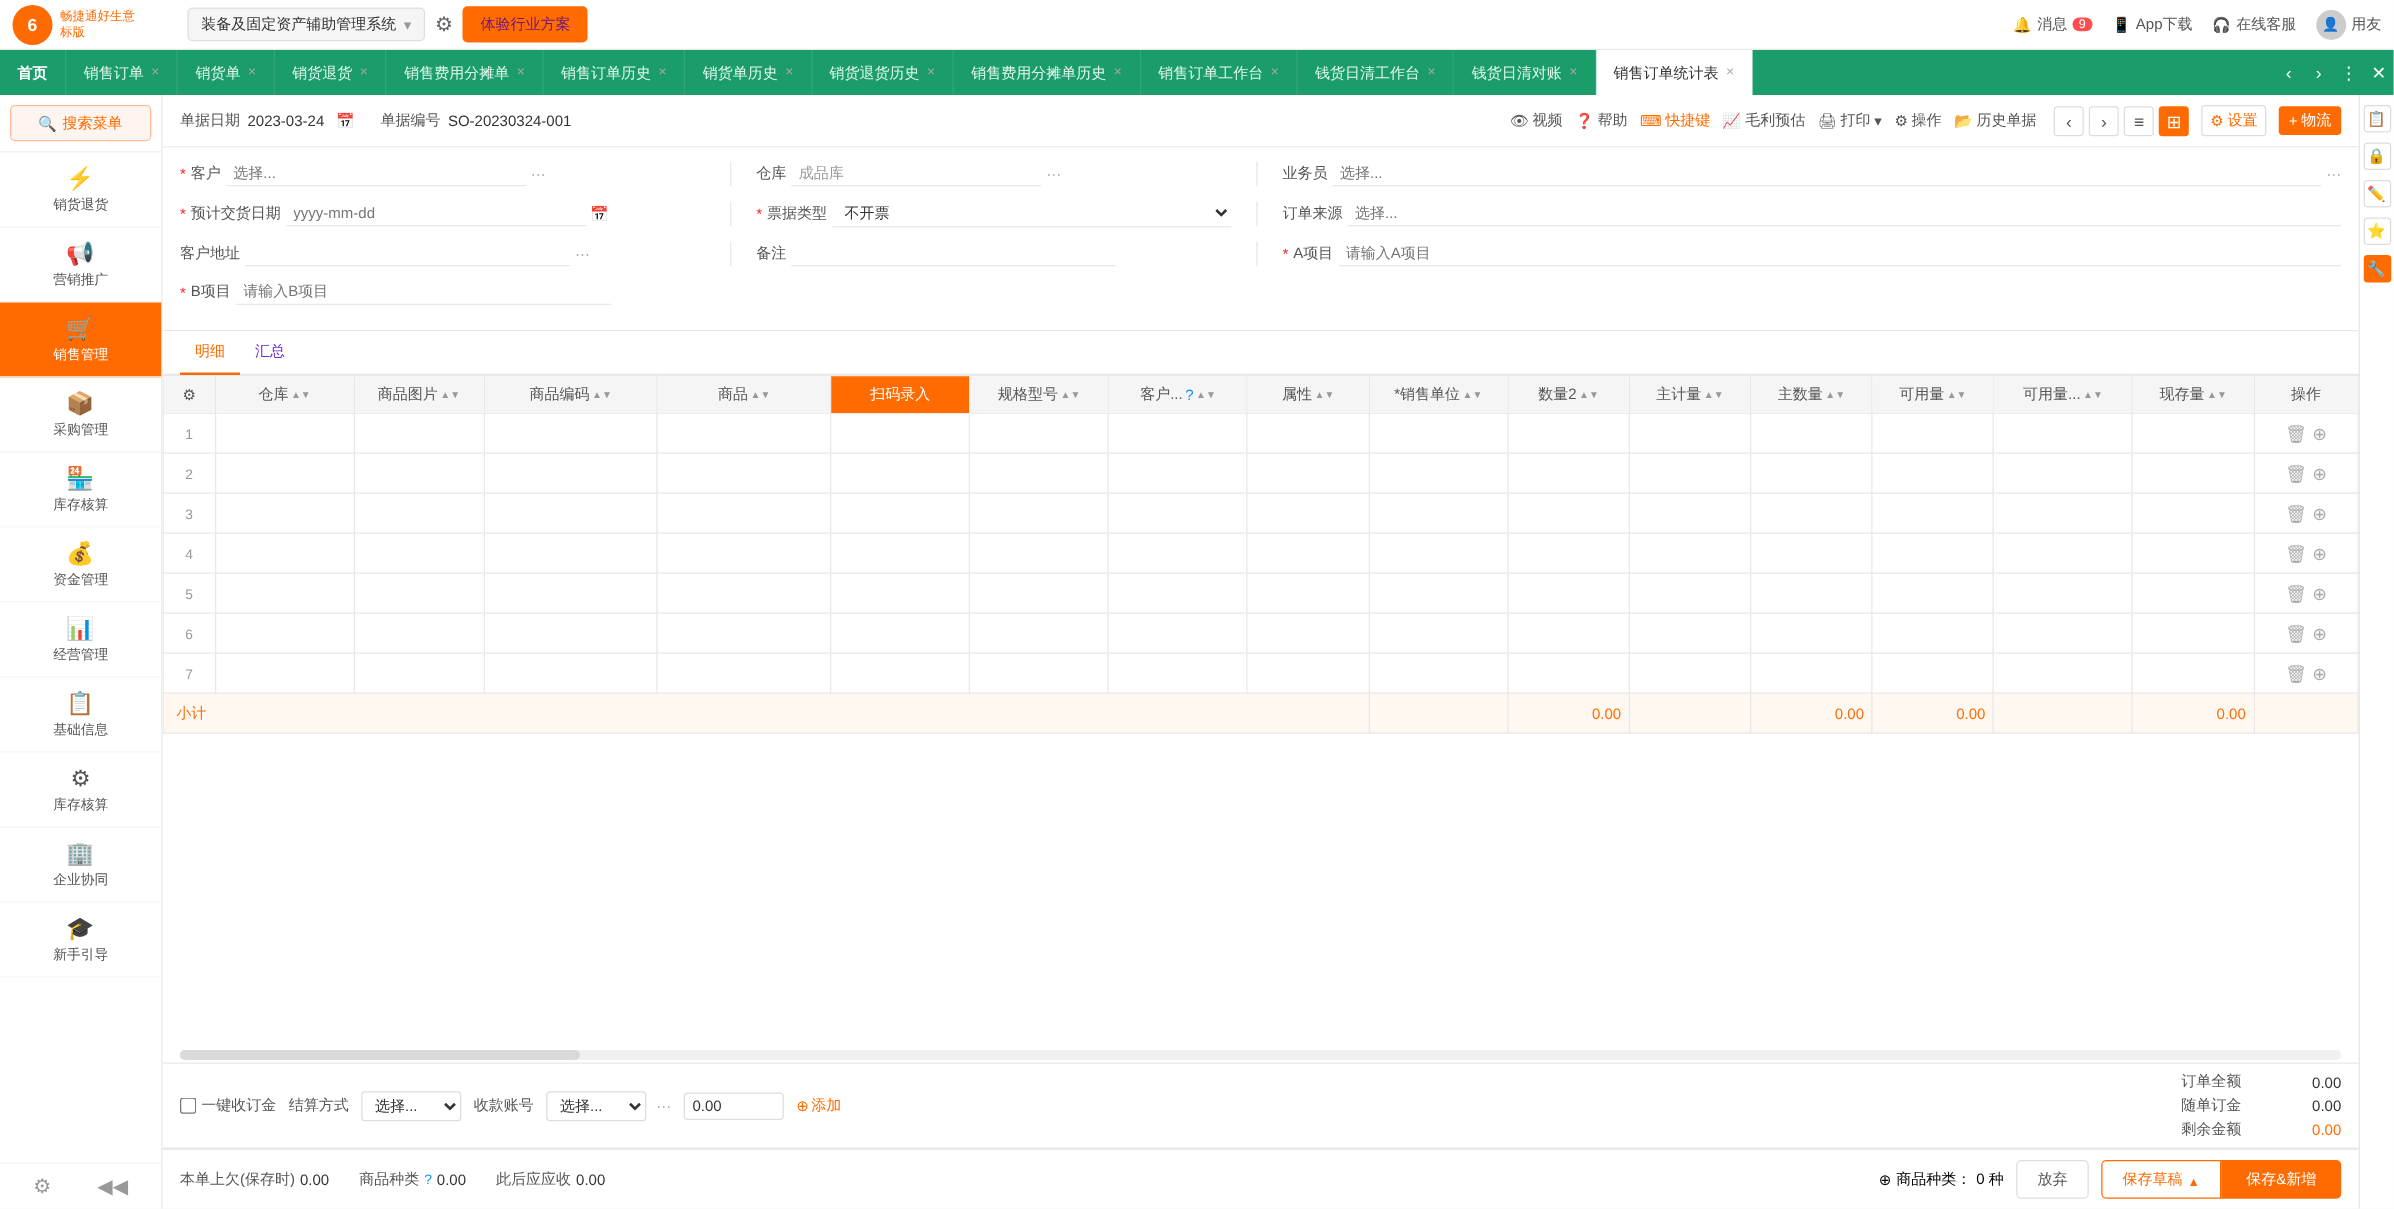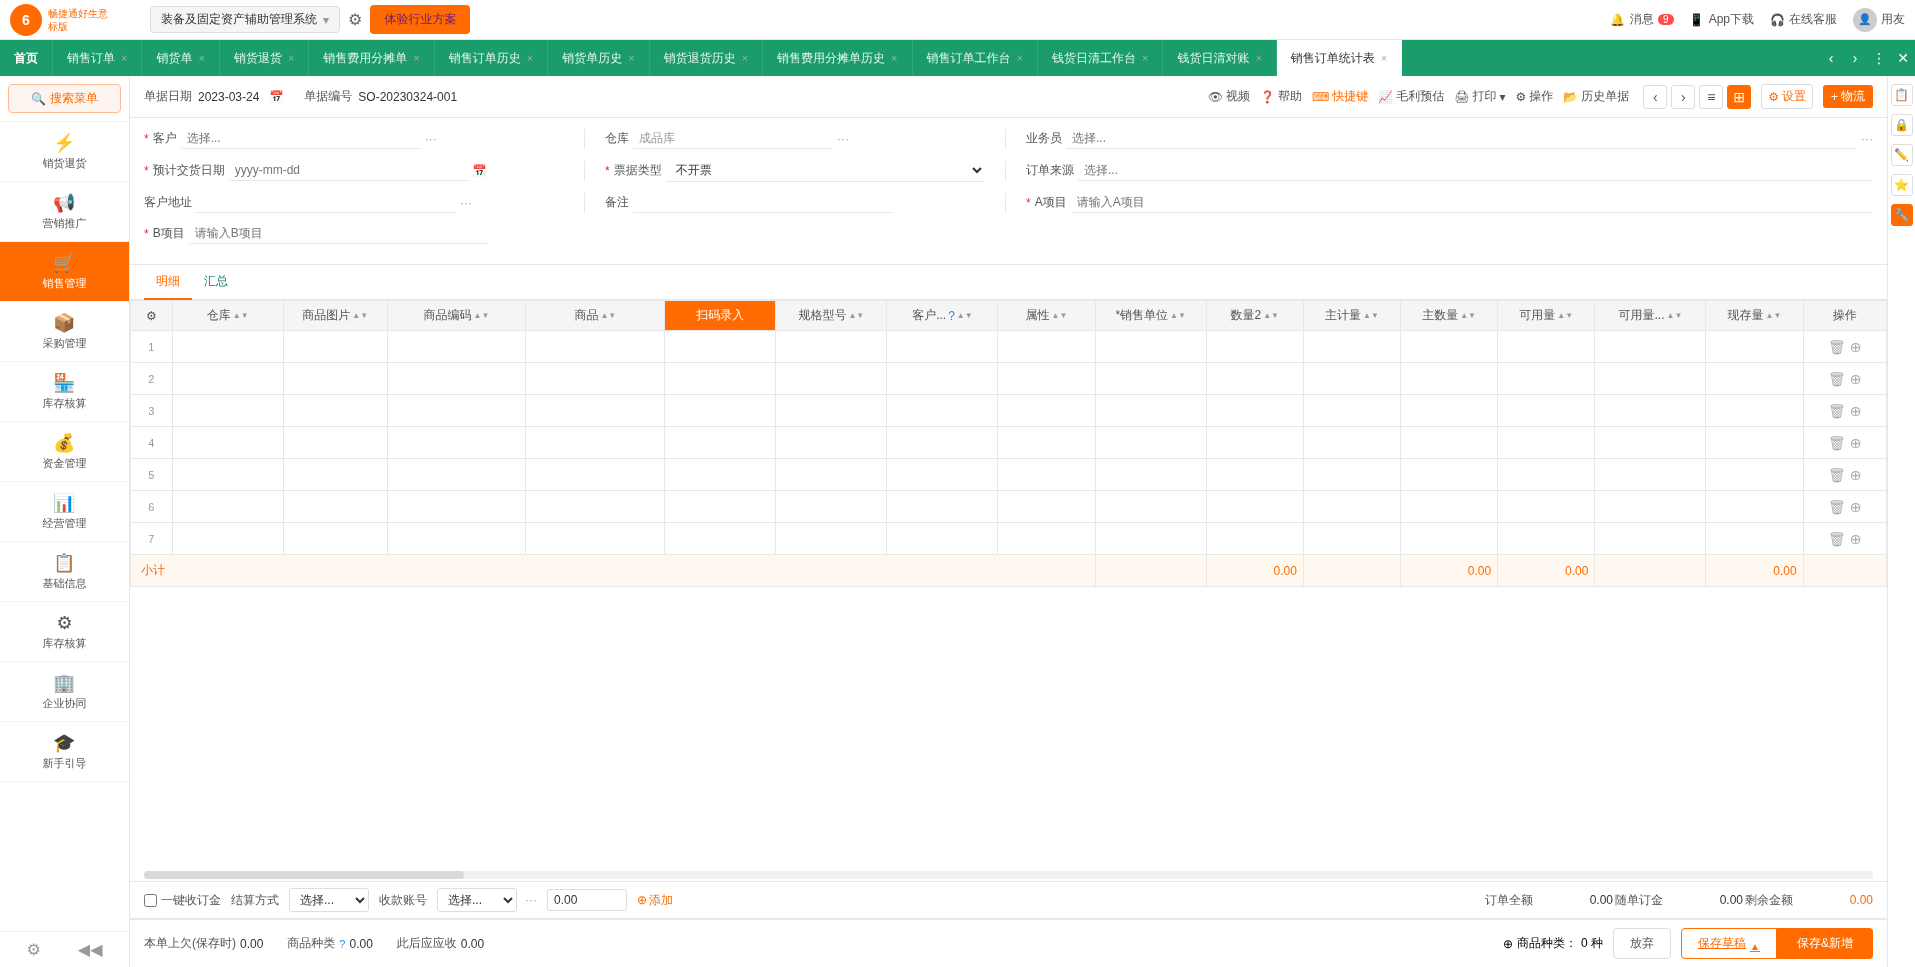--- a/index.html
+++ b/index.html
@@ -63,21 +63,21 @@
     .form-field-label { color: #f5222d; font-size: 12px; margin-right: 4px; white-space: nowrap; }
     .form-field-label.optional { color: #555; }
     .form-input { flex: 1; border: none; border-bottom: 1px solid #e8e8e8; padding: 3px 6px; font-size: 12px; color: #999; outline: none; background: transparent; min-width: 80px; }
     .form-select { flex: 1; border: none; border-bottom: 1px solid #e8e8e8; padding: 3px 6px; font-size: 12px; color: #333; background: transparent; outline: none; }
     .dots-btn { color: #999; cursor: pointer; font-size: 12px; margin-left: 4px; }
     .field-divider { width: 1px; height: 20px; background: #e8e8e8; margin: 0 20px; }
 
     
     .table-section { flex: 1; background: #fff; overflow: hidden; display: flex; flex-direction: column; }
     .table-tabs { display: flex; border-bottom: 1px solid #e8e8e8; padding: 0 14px; }
-    .table-tab { padding: 8px 12px; font-size: 12px; cursor: pointer; color: #0f766e; border-bottom: 2px solid transparent; margin-bottom: -1px; }
+    .table-tab { padding: 8px 12px; font-size: 12px; cursor: pointer; color: #6d28d9; border-bottom: 2px solid transparent; margin-bottom: -1px; }
     .table-tab.active { color: #ff6b00; border-bottom-color: #ff6b00; font-weight: 500; }
     
     
     .data-table-wrapper { flex: 1; overflow: auto; position: relative; }
     .data-table { width: 100%; border-collapse: collapse; font-size: 12px; }
     .data-table th { background: #f5f5f5; border: 1px solid #e8e8e8; padding: 6px 4px; color: #555; font-weight: normal; white-space: nowrap; text-align: center; position: sticky; top: 0; z-index: 10; }
     .data-table td { border: 1px solid #e8e8e8; padding: 4px; height: 32px; text-align: center; color: #333; }
     .th-sort { display: flex; align-items: center; justify-content: center; gap: 2px; }
     .sort-arrows { display: flex; flex-direction: column; font-size: 8px; color: #999; cursor: pointer; }
     .row-num { color: #999; font-size: 11px; }
@@ -101,21 +101,21 @@
 
     .scrollbar-container { height: 8px; background: #f0f0f0; border-radius: 4px; margin: 2px 14px; }
     .scrollbar-thumb { width: 320px; height: 8px; background: #d9d9d9; border-radius: 4px; }
 
     
     .main-footer { background: #fff; border-top: 2px solid #e8e8e8; padding: 8px 14px; display: flex; align-items: center; gap: 24px; }
     .footer-field { font-size: 12px; color: #555; display: flex; align-items: center; gap: 4px; }
     .footer-field .val { color: #333; }
     .footer-right { margin-left: auto; display: flex; align-items: center; gap: 10px; }
     .discard-btn { padding: 6px 16px; border: 1px solid #ddd; border-radius: 4px; background: #fff; font-size: 12px; color: #555; cursor: pointer; }
-    .save-draft-btn { padding: 6px 16px; border: 1px solid #ff6b00; border-radius: 4px 0 0 4px; background: #fff; font-size: 12px; color: #ff6b00; cursor: pointer; display: flex; align-items: flex-end; gap: 4px; text-decoration: underline; }
+    .save-draft-btn { padding: 6px 16px; border: 1px solid #ff6b00; border-radius: 4px 0 0 4px; background: #fff; font-size: 12px; color: #ff6b00; cursor: pointer; display: flex; align-items: flex-end; gap: 4px; }
     .save-new-btn { padding: 6px 20px; border: none; border-radius: 0 4px 4px 0; background: #ff6b00; font-size: 12px; color: #fff; cursor: pointer; }
     .total-row { display: flex; gap: 20px; align-items: center; }
     .t-label { font-size: 12px; color: #555; }
     .t-val { font-size: 12px; color: #333; width: 60px; text-align: right; }
     .t-val.orange { color: #ff6b00; }
 
     .icon-btn-setting { background: #fff; border: 1px solid #ddd; border-radius: 3px; padding: 3px 6px; cursor: pointer; font-size: 12px; color: #ff6b00; display: flex; align-items: center; gap: 3px; }
     .icon-btn-add { background: #ff6b00; border: none; border-radius: 3px; padding: 3px 8px; cursor: pointer; font-size: 12px; color: #fff; display: flex; align-items: center; gap: 3px; }
   </style>
 </head>
@@ -680,21 +680,21 @@
               <option>选择...</option>
             </select>
             <span style="color:#999; margin-left:4px;">···</span>
           </div>
           <input class="payment-input" value="0.00" style="">
           <div class="add-btn">
             <span>⊕</span>
             <span>添加</span>
           </div>
 
-          <div style="margin-left:auto; display:flex; flex-direction:row; gap:2px; ">
+          <div style="margin-left:auto; display:flex; flex-direction:column; gap:2px; ">
             <div class="total-row">
               <span class="t-label">订单全额</span>
               <span class="t-val">0.00</span>
             </div>
             <div class="total-row">
               <span class="t-label">随单订金</span>
               <span class="t-val">0.00</span>
             </div>
             <div class="total-row">
               <span class="t-label">剩余金额</span>

